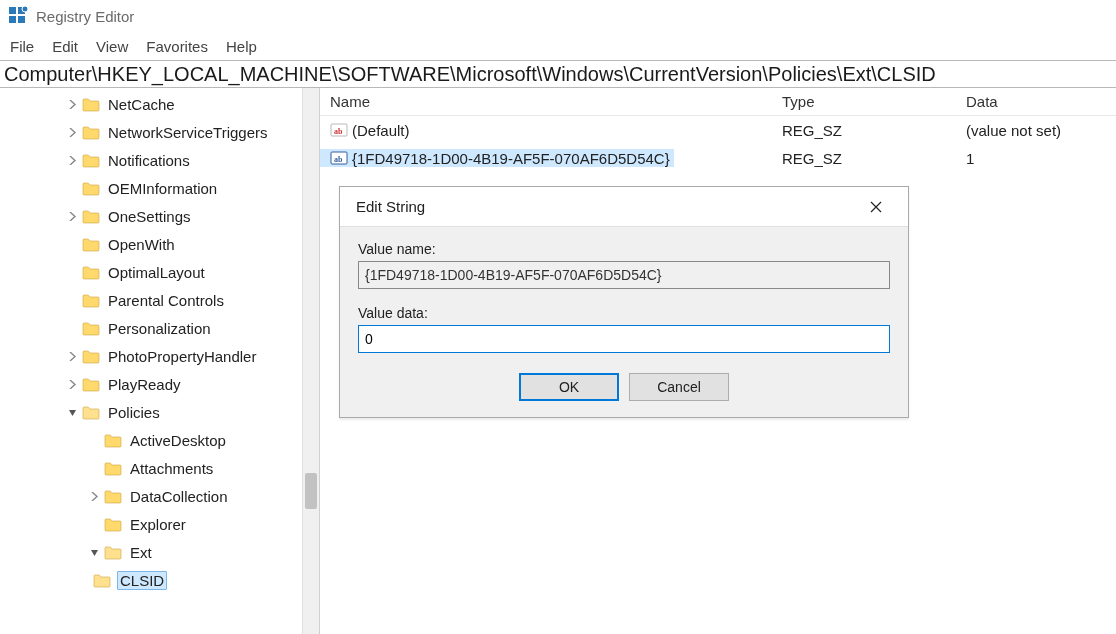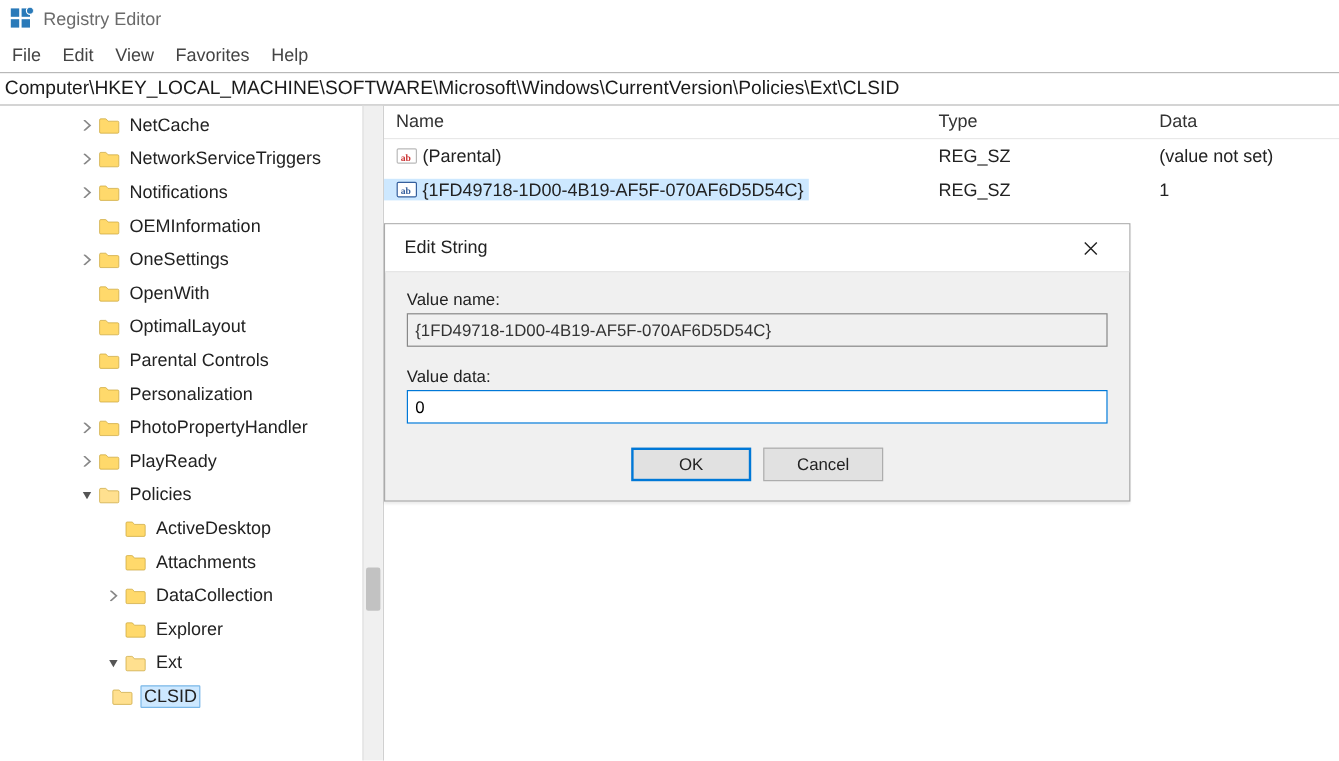--- a/index.html
+++ b/index.html
@@ -42,21 +42,21 @@
   .menubar span { cursor: default; }
 
   
   .addressbar {
     height: 28px;
     border-top: 1px solid #b8b8b8;
     border-bottom: 1px solid #b8b8b8;
     display: flex;
     align-items: center;
     padding: 0 4px;
-    font-size: 16px;
+    font-size: 20px;
     color: #1a1a1a;
   }
 
   
   .main {
     display: flex;
     height: calc(100% - 32px - 28px - 28px);
     position: relative;
   }
   .tree-pane {
@@ -149,23 +149,23 @@
     width: 18px; height: 18px;
     margin: 0 4px 0 10px;
     display: inline-flex;
     align-items: center; justify-content: center;
   }
   .namecell { display: inline-flex; align-items: flex-end; padding-right: 4px; }
 
   
   .dialog {
     position: absolute;
-    left: 0;
+    left: 19px;
     top: 98px;
-    width: 622px;
+    width: 570px;
     background: #f0f0f0;
     border: 1px solid #aaa;
     box-shadow: 0 2px 2px rgba(0,0,0,0.08);
     font-size: 14px;
   }
   .dlg-title {
     height: 40px;
     display: flex;
     align-items: center;
     justify-content: space-between;
@@ -463,21 +463,21 @@
     <div class="list-body" id="list-body">
         <div class="list-row">
           <div class="col-name" style="display: flex; align-items: center; padding-left: 0px;">
             <span class="namecell">
               <span class="val-icon">
                 <svg width="18" height="18" viewBox="0 0 18 18">
     <rect x="1" y="3" width="16" height="12" rx="1" fill="#fff" stroke="#b9b9b9" stroke-width="1"></rect>
     <text x="4" y="13" font-size="8" font-family="Segoe UI" fill="#cc3333" font-weight="bold">ab</text>
   </svg>
               </span>
-              <span>(Parental)</span>
+              <span>(Default)</span>
             </span>
           </div>
           <div class="col-type">REG_SZ</div>
           <div class="col-data">(value not set)</div>
         </div>
         <div class="list-row selected">
           <div class="col-name" style="display: flex; align-items: center; padding-left: 0px;">
             <span class="namecell">
               <span class="val-icon">
                 <svg width="18" height="18" viewBox="0 0 18 18">

